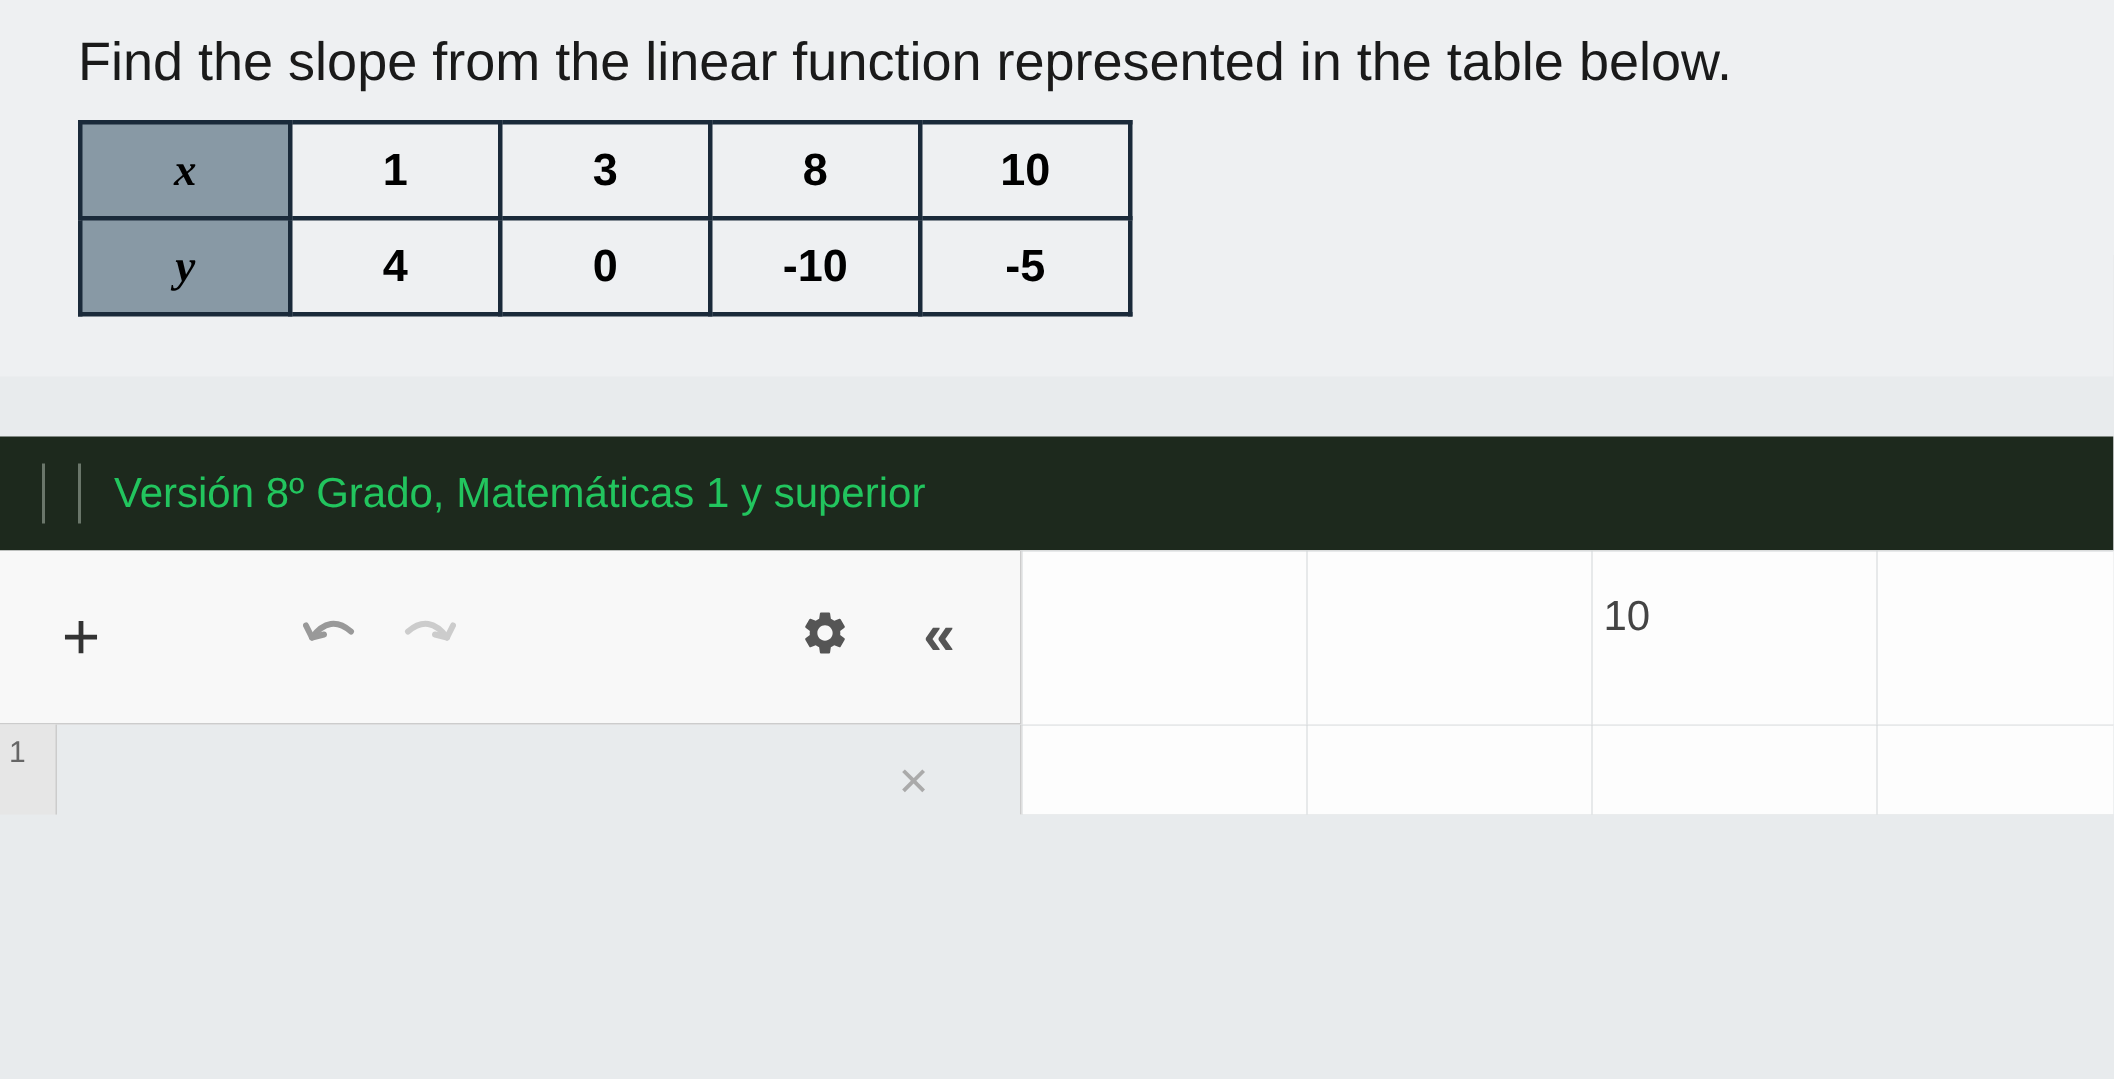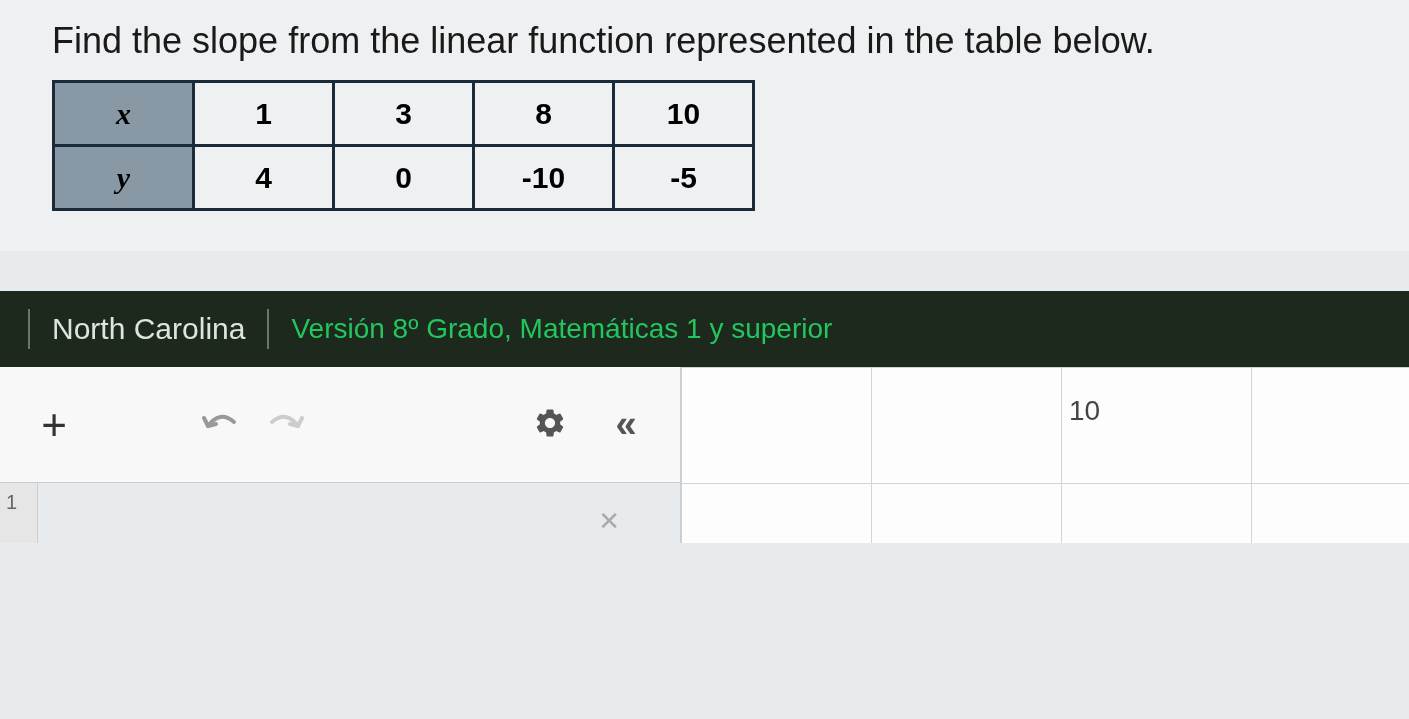--- a/index.html
+++ b/index.html
@@ -200,21 +200,20 @@
       <td class="data-cell">0</td>
       <td class="data-cell">-10</td>
       <td class="data-cell">-5</td>
     </tr>
   </tbody>
     </table>
 </div>
 
 <div class="desmos-bar">
   <span class="vdiv"></span>
-  <span class="region-text">North Carolina</span>
   <span class="vdiv"></span>
   <span class="version-text">Versión 8º Grado, Matemáticas 1 y superior</span>
 </div>
 
 <div class="toolbar-row">
   <div class="toolbar-left">
     <div class="tool-btn">
       <span class="plus-icon">+</span>
     </div>
     <div class="undo-redo">

